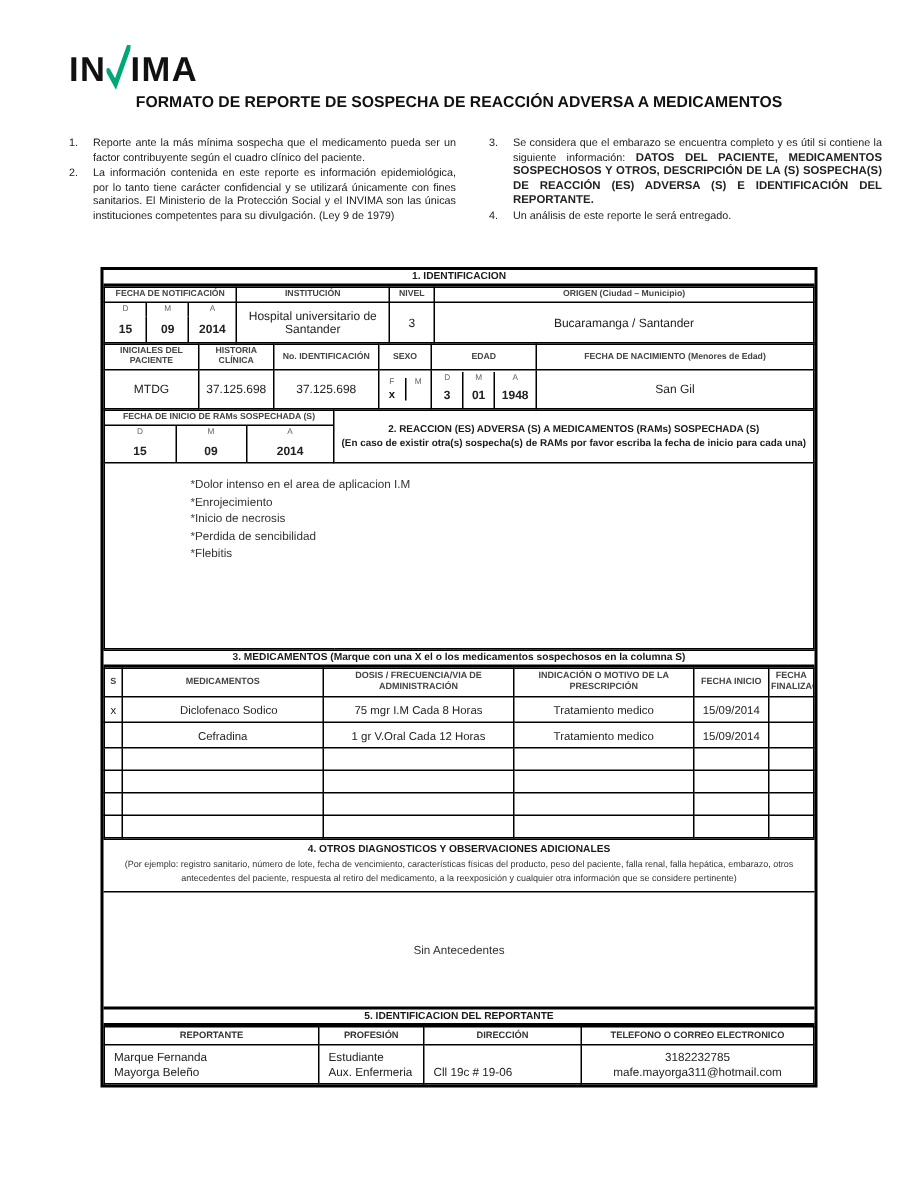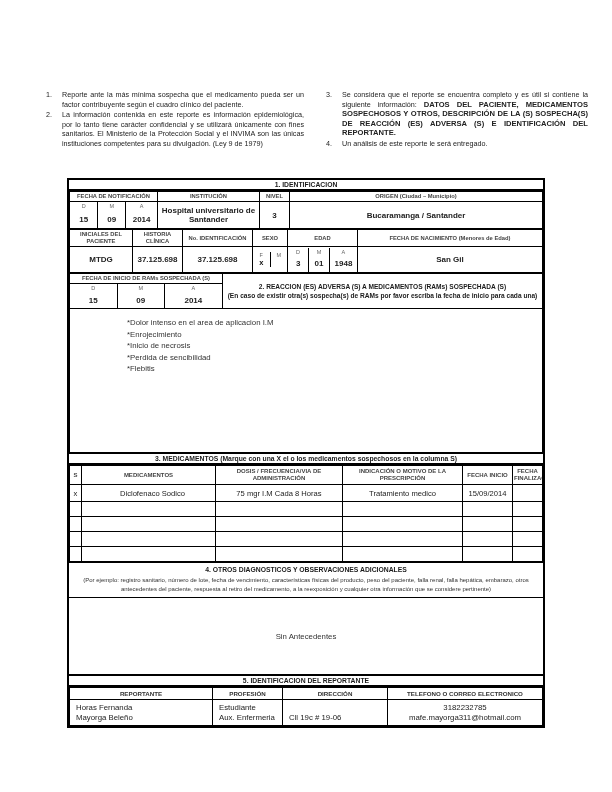--- a/index.html
+++ b/index.html
@@ -20,68 +20,72 @@
   .instr .num { width:16px; flex:0 0 16px; }
   .instr .txt { flex:1; text-align:justify; }
   .instr b { font-size:7.6px; }
 
   
   .form { position:absolute; left:67px; top:178px; width:478px; border:2px solid #000; }
   table { border-collapse:collapse; width:100%; table-layout:fixed; }
   td { border:1px solid #000; vertical-align:middle; overflow:hidden; }
   .secbar { font-size:6.8px; font-weight:bold; text-align:center; padding:1px 0; border-bottom:2px solid #000; }
   .lab { font-size:5.8px; color:#444; font-weight:bold; text-align:center; padding:1px 2px; line-height:7px; }
-  .val { font-size:8px; font-weight:bold; text-align:center; color:#222; }
+  .val { font-size:8px; font-weight:normal; text-align:center; color:#222; }
   .dma { height:100%; }
   .dma td { border:none; text-align:center; }
   .dma td + td { border-left:1px solid #000; }
   .dma .t { font-size:5.5px; color:#666; height:8px; }
   .dma .v { font-size:8px; font-weight:bold; color:#222; height:16px; }
   .sexcell { display:flex; height:100%; align-items:stretch; }
   .sexcell .half { flex:1; display:flex; flex-direction:column; align-items:center; justify-content:center; font-size:5.5px; color:#666; }
   .sexcell .half + .half { border-left:1px solid #000; }
   .sexcell .mark { font-size:7.5px; font-weight:bold; color:#111; height:9px; }
   .sec2title { font-size:6.6px; font-weight:bold; text-align:center; line-height:9px; padding:2px 4px; }
-  .ramdesc { height:144px; vertical-align:top; font-size:7.8px; color:#333; padding:8px 0 0 57px; line-height:11.5px; }
+  .ramdesc { height:124px; vertical-align:top; font-size:7.8px; color:#333; padding:8px 0 0 57px; line-height:11.5px; }
   .med td { font-size:7.6px; color:#222; }
   .med .hd { font-size:6px; color:#444; font-weight:bold; text-align:center; line-height:7px; padding:2px 1px; }
   .med .c { text-align:center; }
   .med .l { text-align:center; padding-left:8px; }
   .med tr.fill td { height:17px; }
   .med tr.empty td { height:15px; }
   .sec4sub { font-size:6px; color:#333; text-align:center; line-height:9px; padding:2px 8px 3px; border-bottom:1px solid #000; font-weight:normal; }
   .obsarea { height:76px; border:none; font-size:7.8px; color:#333; text-align:center; vertical-align:middle; }
   .rep td { font-size:7.8px; color:#222; }
   .rep .hd { font-size:6.2px; color:#333; font-weight:bold; text-align:center; padding:2px 0; }
   .rep .cell { height:26px; vertical-align:middle; line-height:10px; }
   .rep .l { text-align:left; padding-left:6px; }
   .rep .c { text-align:center; }
 </style>
 </head>
 <body>
 
 <div class="page">
 
-
-
+  <div class="logo"><span>IN</span><span class="chk"><svg width="16" height="30" viewBox="0 0 16 30">
+          <path d="M1 17 L6 26 L15 1" fill="none" stroke="#00a878" stroke-width="3.2" stroke-linecap="round"></path>
+        </svg></span><span>IMA</span></div>
+
+
+  <div class="title">FORMATO DE REPORTE DE SOSPECHA DE REACCIÓN ADVERSA A MEDICAMENTOS</div>
 
   <div class="instr left">
     <div class="item">
       <span class="num">1.</span>
       <span class="txt">Reporte ante la más mínima sospecha que el medicamento pueda ser un factor contribuyente según el cuadro clínico del paciente.</span>
     </div>
     <div class="item">
       <span class="num">2.</span>
       <span class="txt">La información contenida en este reporte es información epidemiológica, por lo tanto tiene carácter confidencial y se utilizará únicamente con fines sanitarios. El Ministerio de la Protección Social y el INVIMA son las únicas instituciones competentes para su divulgación. (Ley 9 de 1979)</span>
     </div>
   </div>
   <div class="instr right">
     <div class="item">
       <span class="num">3.</span>
-      <span class="txt"><span>Se considera que el reporte se encuentra completo y es útil si contiene la siguiente información: </span><b>DATOS DEL PACIENTE, MEDICAMENTOS SOSPECHOSOS Y OTROS, DESCRIPCIÓN DE LA (S) SOSPECHA(S) DE REACCIÓN (ES) ADVERSA (S) E IDENTIFICACIÓN DEL REPORTANTE.</b></span>
+      <span class="txt"><span>Se considera que el embarazo se encuentra completo y es útil si contiene la siguiente información: </span><b>DATOS DEL PACIENTE, MEDICAMENTOS SOSPECHOSOS Y OTROS, DESCRIPCIÓN DE LA (S) SOSPECHA(S) DE REACCIÓN (ES) ADVERSA (S) E IDENTIFICACIÓN DEL REPORTANTE.</b></span>
     </div>
     <div class="item">
       <span class="num">4.</span>
       <span class="txt">Un análisis de este reporte le será entregado.</span>
     </div>
   </div>
 
   <div class="form">
 
     <div class="secbar">1. IDENTIFICACION</div>
@@ -214,20 +218,28 @@
         <td class="hd">FECHA FINALIZACIÓN</td>
       </tr>
       <tr class="fill">
         <td class="c">x</td>
         <td class="l">Diclofenaco Sodico</td>
         <td class="c">75 mgr I.M Cada 8 Horas</td>
         <td class="c">Tratamiento medico</td>
         <td class="c">15/09/2014</td>
         <td class="c"></td>
       </tr>
+      <tr class="fill">
+        <td class="c"></td>
+        <td class="c">Cefradina</td>
+        <td class="c">1 gr V.Oral Cada 12 Horas</td>
+        <td class="c">Tratamiento medico</td>
+        <td class="c">15/09/2014</td>
+        <td class="c"></td>
+      </tr>
       <tr class="empty">
             <td></td>
             <td></td>
             <td></td>
             <td></td>
             <td></td>
             <td></td>
           </tr>
       <tr class="empty">
             <td></td>
@@ -270,21 +282,21 @@
     <table class="rep">
       <tbody>
           <tr>
         <td class="hd" style="width:143px">REPORTANTE</td>
         <td class="hd" style="width:70px">PROFESIÓN</td>
         <td class="hd" style="width:105px">DIRECCIÓN</td>
         <td class="hd">TELEFONO O CORREO ELECTRONICO</td>
       </tr>
       <tr>
         <td class="cell l">
-          <div>Horas Fernanda</div>
+          <div>Marque Fernanda</div>
           <div>Mayorga Beleño</div>
         </td>
         <td class="cell l">
           <div>Estudiante</div>
           <div>Aux. Enfermeria</div>
         </td>
         <td class="cell l" style="vertical-align:top; padding-top:13px">Cll 19c # 19-06</td>
         <td class="cell c">
           <div>3182232785</div>
           <div>mafe.mayorga311@hotmail.com</div>

